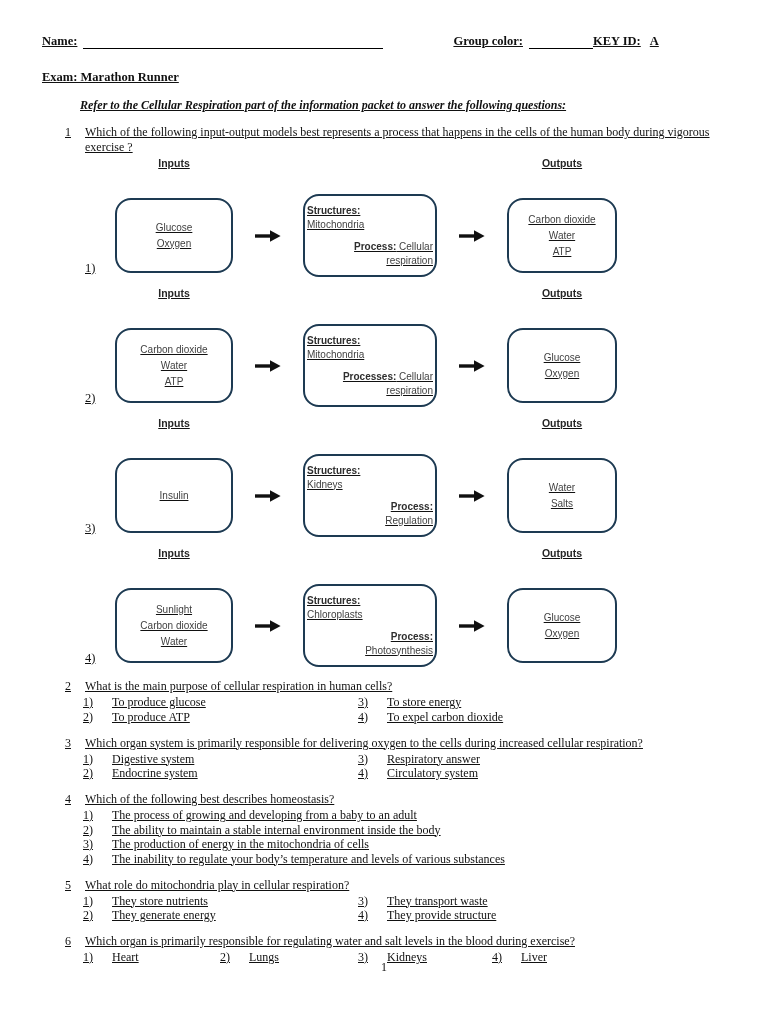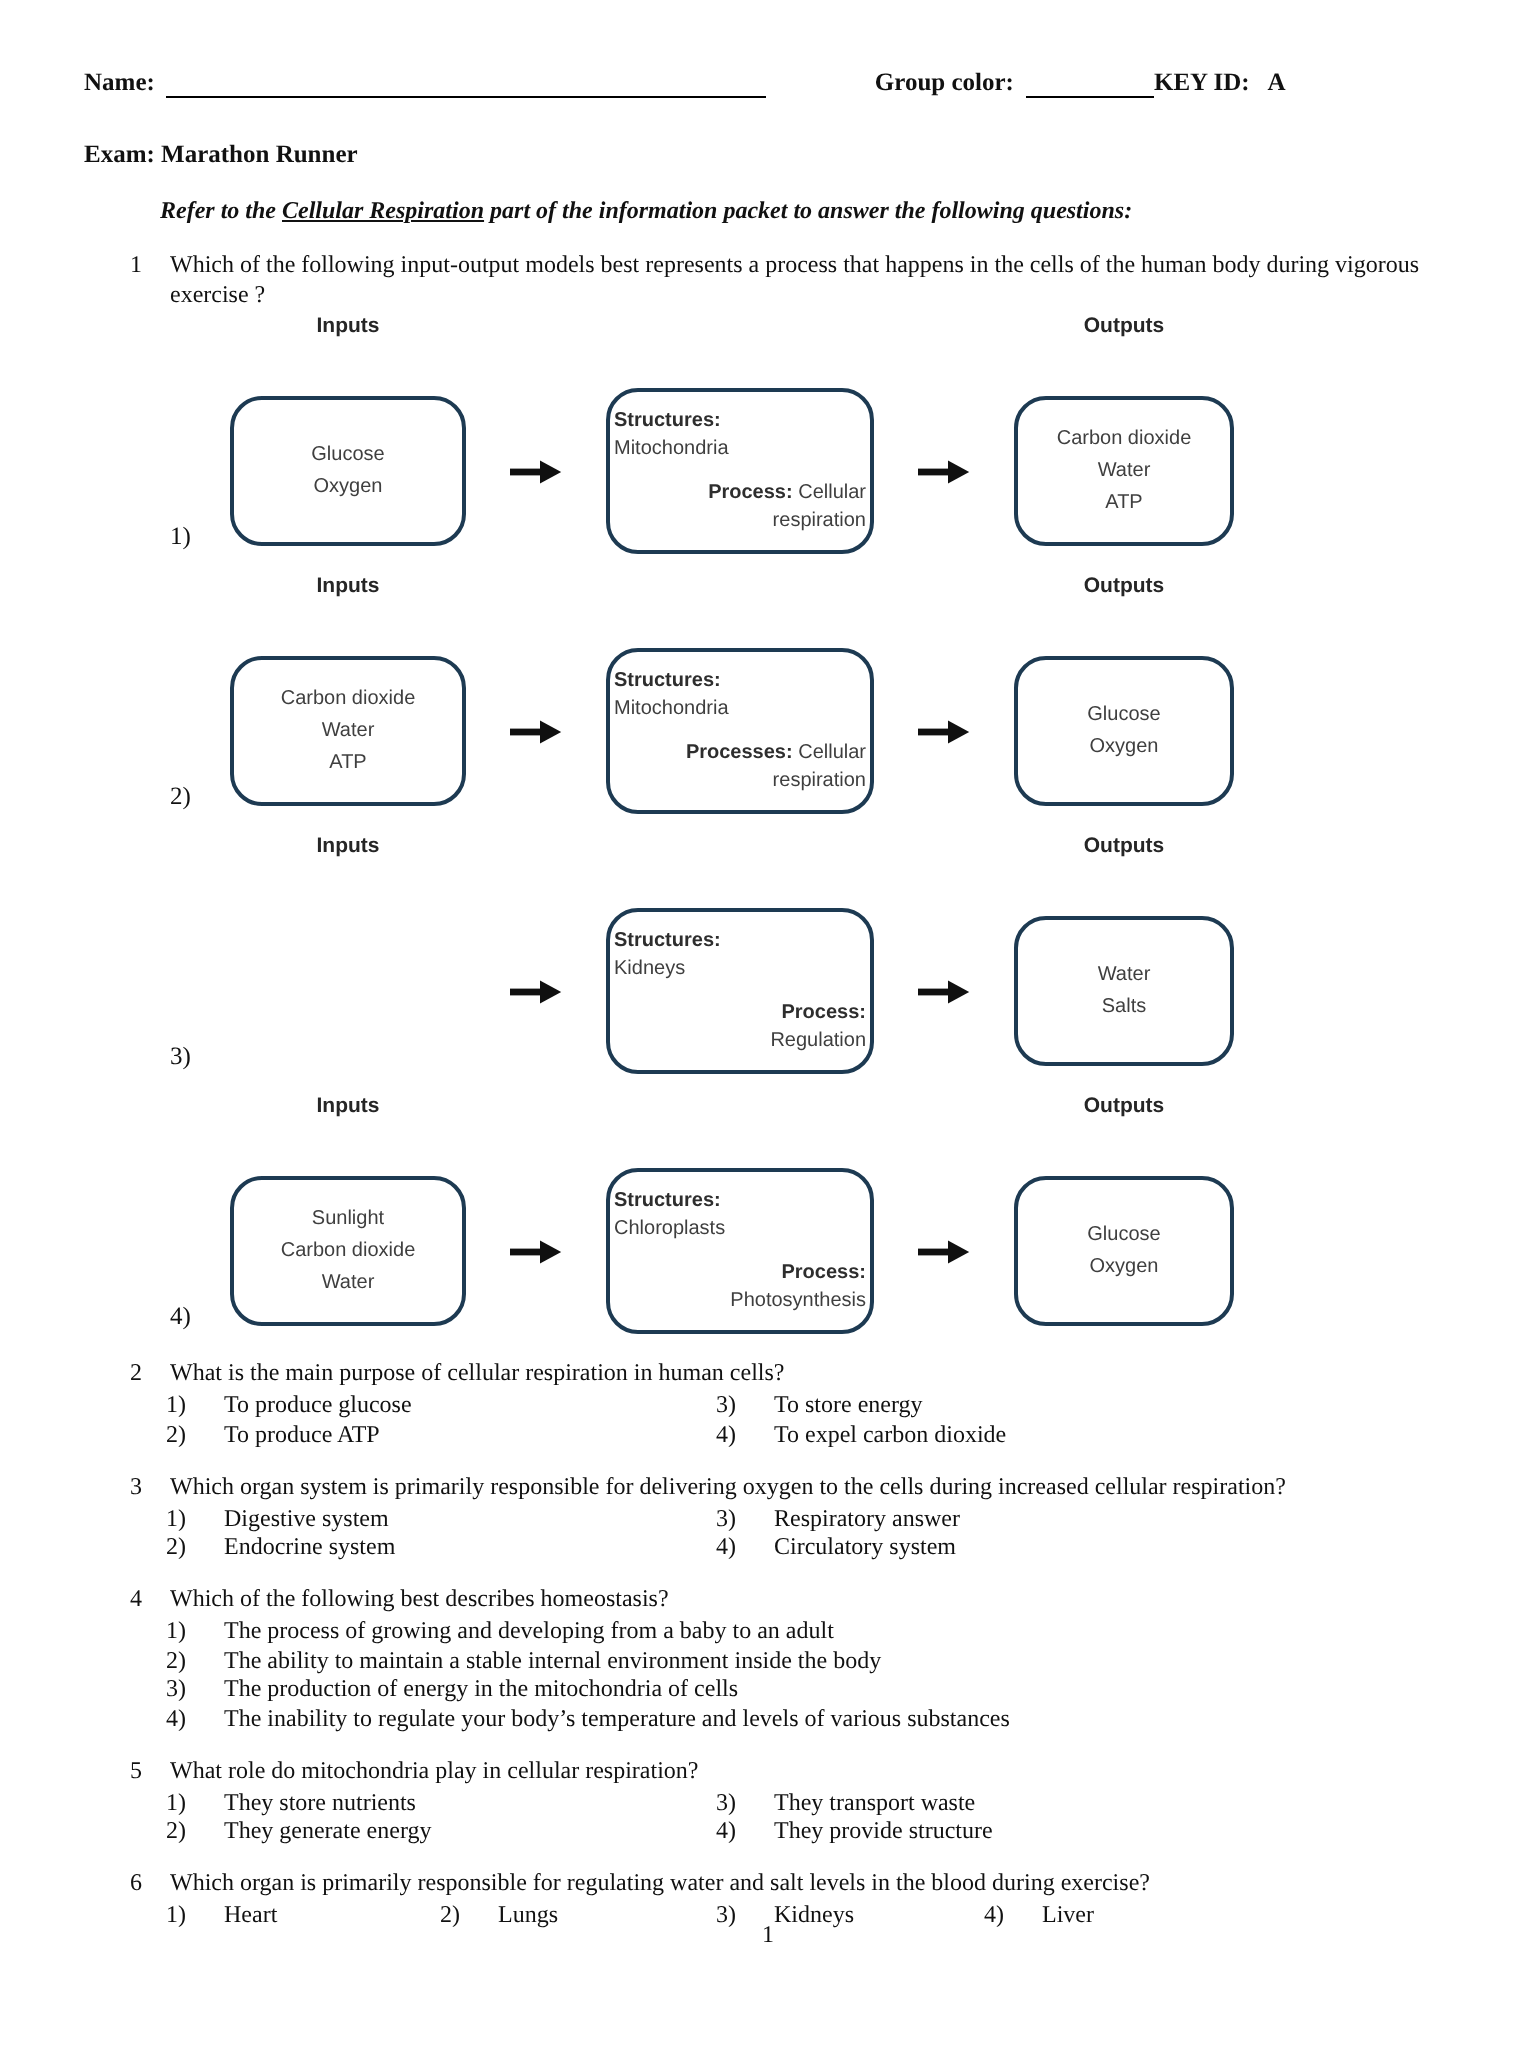--- a/index.html
+++ b/index.html
@@ -4,29 +4,30 @@
 <style>
   :root{
     --box-border:#1d3a52;
     --diag-text:#3f3f3f;
   }
   html,body{margin:0;padding:0;background:#e8e8e8;}
   .page{
     width:768px;height:1024px;background:#ffffff;position:relative;
     margin:0 auto;overflow:hidden;color:#111;
     font-family:"Liberation Serif","DejaVu Serif",serif;
+    text-decoration:underline;
   }
   .content{padding:34px 42px 0 42px;}
 
   
   .header-row{display:flex;align-items:flex-end;font-weight:bold;font-size:12.5px;white-space:nowrap;}
   .blank-line{display:inline-block;border-bottom:1.4px solid #000;height:13px;}
   .name-line{width:300px;margin-left:6px;}
   .group-line{width:64px;margin-left:6px;}
-  .group-label{margin-left:54px;}
+  .group-label{margin-left:70px;}
   .keyid-label{}
   .keyid-value{margin-left:9px;}
 
   .exam-title{font-weight:bold;font-size:12.5px;margin-top:21px;}
   .instruction{margin-top:13px;margin-left:38px;font-weight:bold;font-style:italic;font-size:12px;}
   .instruction .em-underline{text-decoration:underline;}
 
   
   .question{margin-left:23px;margin-top:12px;font-size:12px;line-height:14.5px;}
   .q-line{display:flex;}
@@ -171,20 +172,23 @@
               <div>Oxygen</div>
             </div>
     </div>
   </div>
 
   <div class="diag-row">
     <div class="diag-num">3)</div>
     <div class="diag-grid">
       <div class="diag-label c1 r1">Inputs</div>
       <div class="diag-label c5 r1">Outputs</div>
+      <div class="box side-box c1 r2">
+              <div>Insulin</div>
+            </div>
       <div class="arrow-cell c2 r2">
         <svg width="26" height="14" viewBox="0 0 26 14">
                 <line x1="0" y1="7" x2="16" y2="7" stroke="currentColor" stroke-width="3.4"></line>
                 <polygon points="15,1.2 25.6,7 15,12.8" fill="currentColor"></polygon>
               </svg>
       </div>
       <div class="box mid-box c3 r2">
         <div>
           <div class="b">Structures:</div>
           <div>Kidneys</div>

